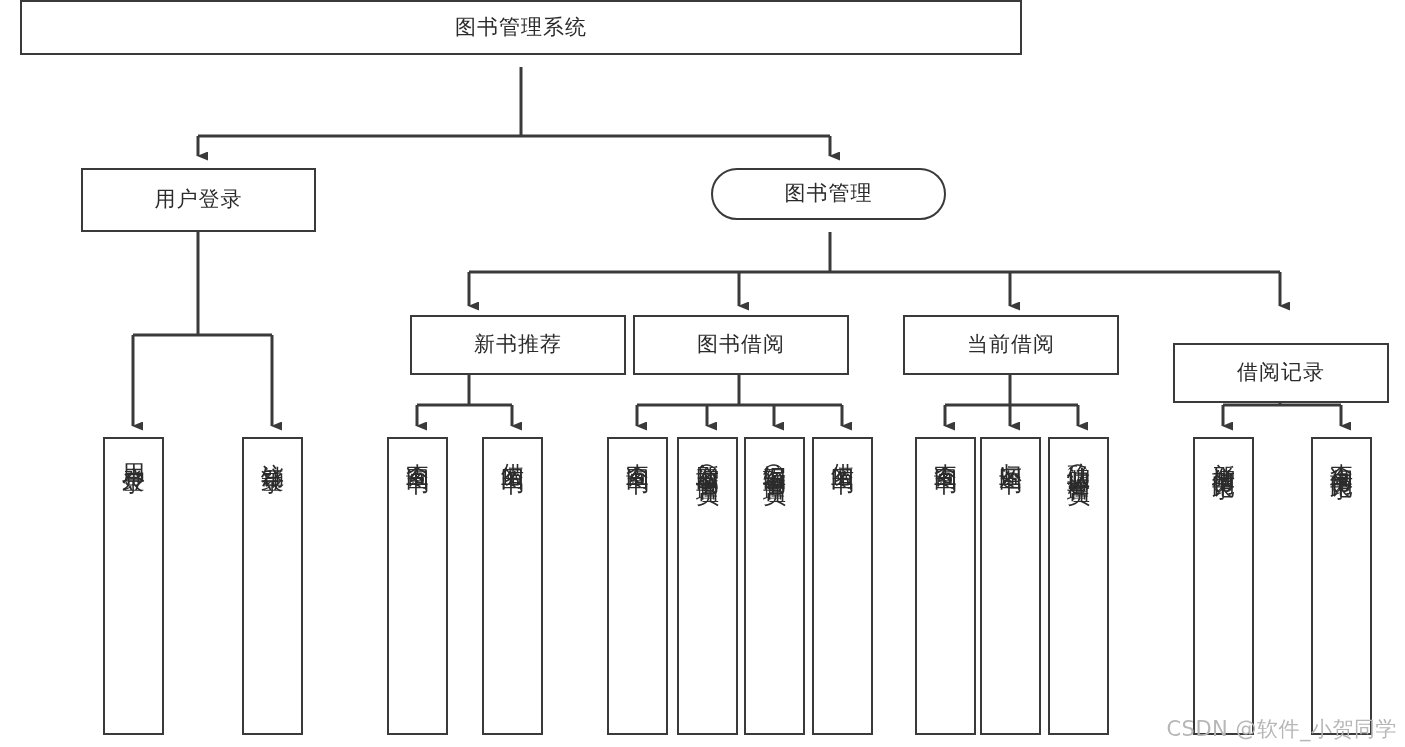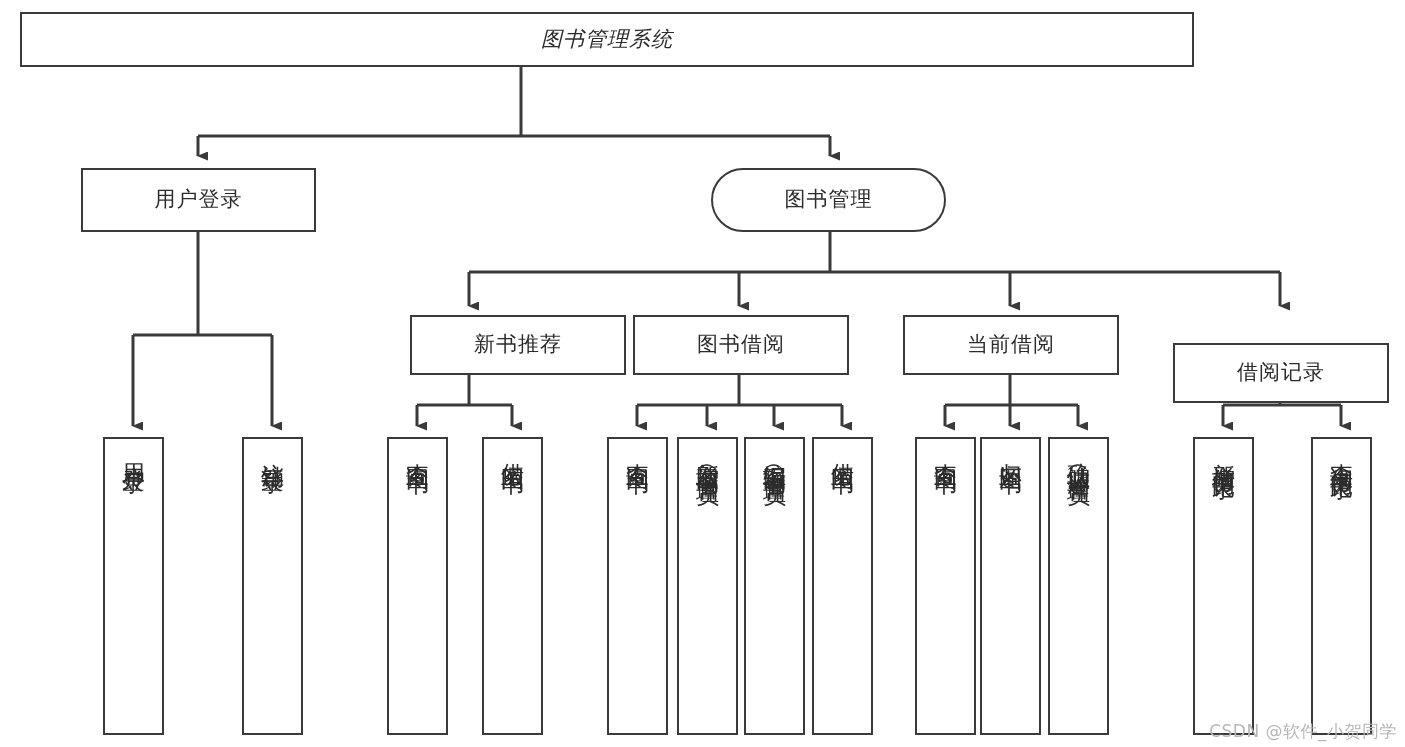--- a/index.html
+++ b/index.html
@@ -60,21 +60,21 @@
     text-orientation: upright;
     font-size: 23px;
     letter-spacing: 3px;
     line-height: 1;
     white-space: nowrap;
   }
   #watermark {
     position: absolute;
     right: 8px;
     bottom: 4px;
-    font-size: 17px;
+    font-size: 21px;
     color: #b7b7b7;
     white-space: nowrap;
     letter-spacing: 0.5px;
   }
 </style>
 </head>
 <body>
 
 <div id="diagram-root">
 
@@ -124,28 +124,28 @@
       <line x1="1010" y1="405" x2="1010" y2="426" marker-end="url(#arrowhead)"></line>
       <line x1="1078" y1="405" x2="1078" y2="426" marker-end="url(#arrowhead)"></line>
 
       <line x1="1280" y1="375" x2="1280" y2="405"></line>
       <line x1="1223" y1="405" x2="1341" y2="405"></line>
       <line x1="1223" y1="405" x2="1223" y2="426" marker-end="url(#arrowhead)"></line>
       <line x1="1341" y1="405" x2="1341" y2="426" marker-end="url(#arrowhead)"></line>
     </g>
   </svg>
 
-  <div class="node horizontal root" style="left:20px; top:12px; width:1174px; height:55px;font-style:italic;">
+  <div class="node horizontal root" style="left:20px; top:0; width:1002px; height:55px;">
     <span class="node-label">图书管理系统</span>
   </div>
 
   <div class="node horizontal" style="left:81px; top:168px; width:235px; height:64px;">
     <span class="node-label">用户登录</span>
   </div>
-  <div class="node horizontal" style="left:711px; top:168px; width:235px; height:64px;border-radius:32px;">
+  <div class="node horizontal" style="left:711px; top:168px; width:235px; height:52px;border-radius:32px;">
     <span class="node-label">图书管理</span>
   </div>
 
   <div class="node horizontal" style="left:362px; top:315px; width:216px; height:60px;margin-left:48px;">
     <span class="node-label">新书推荐</span>
   </div>
   <div class="node horizontal" style="left:903px; top:315px; width:216px; height:60px;">
     <span class="node-label">当前借阅</span>
   </div>
   <div class="node horizontal" style="left:633px; top:315px; width:216px; height:60px;">

